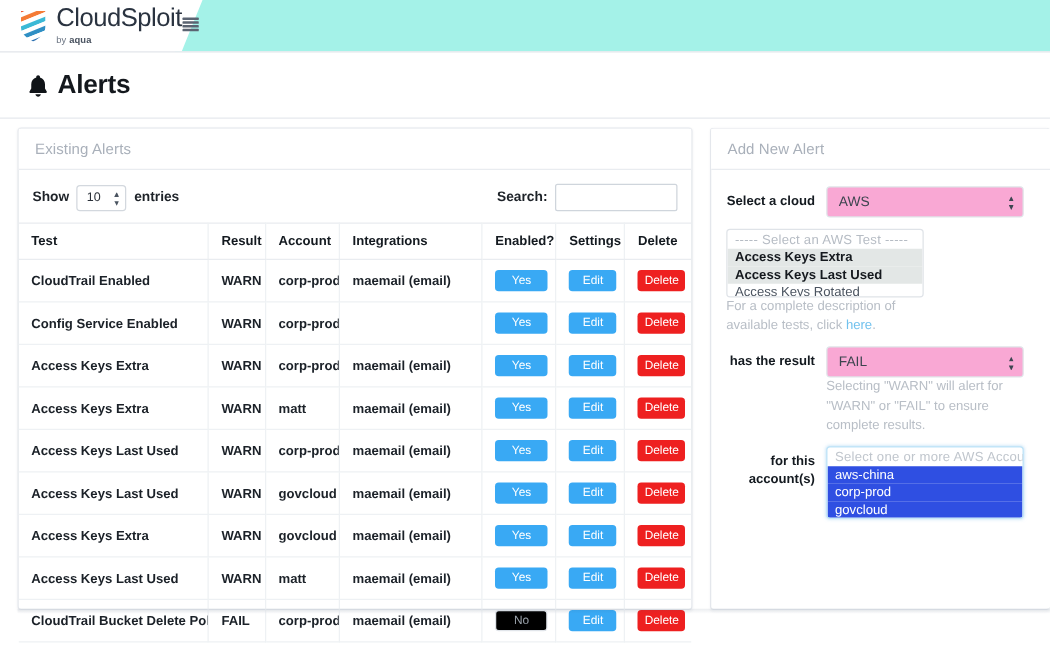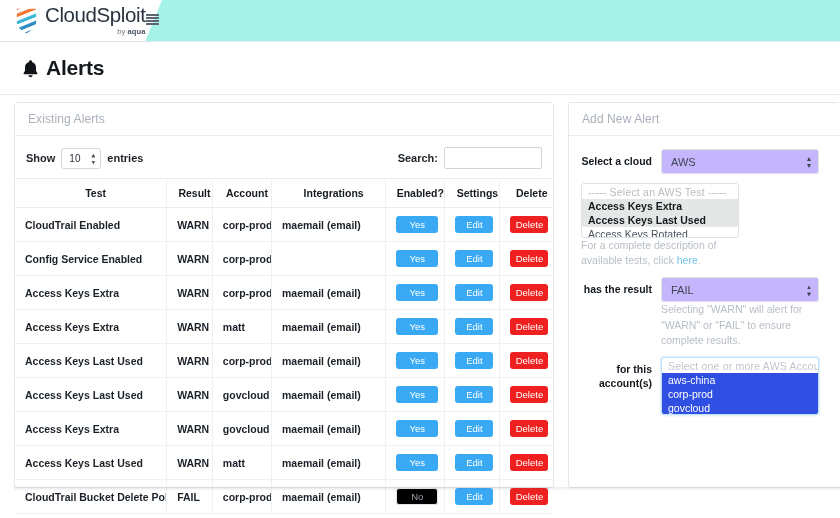--- a/index.html
+++ b/index.html
@@ -56,21 +56,21 @@
     font-size: 20.5px;
     color: #2a3340;
     letter-spacing: -0.4px;
     white-space: nowrap;
   }
   .logo-main b { font-weight: normal; }
   .logo-main span.light { font-weight: normal; }
   .logo-sub {
     font-size: 7.5px;
     color: #6d7684;
-    text-align: right;
+    text-align: left;
     margin-top: 2px;
     letter-spacing: 0.1px;
   }
   .logo-sub b { color: #4a5360; }
   .hamburger {
     position: absolute; left: 146px; top: 14px;
     width: 13px; height: 11px;
     display: flex; flex-direction: column; justify-content: space-between;
     z-index: 4;
   }
@@ -155,21 +155,21 @@
   }
 
   
   table.alerts {
     width: 100%;
     border-collapse: collapse;
     table-layout: fixed;
     font-size: 10.5px;
   }
   table.alerts th {
-    text-align: center;
+    text-align: left;
     font-size: 10.5px;
     font-weight: bold;
     color: #141a20;
     padding: 8px 0 8px 10px;
     border-top: 1px solid #e9ecf0;
     border-bottom: 1px solid #e9ecf0;
     border-right: 1px solid #eef1f4;
     white-space: nowrap;
   }
   table.alerts th:last-child { border-right: none; }
@@ -231,21 +231,21 @@
     color: #141a20;
     line-height: 1.35;
   }
   .form-field { flex: 1; position: relative; }
 
   .sel-single {
     position: relative;
     width: 158px; height: 25px;
     border: 1px solid #dfe3e8;
     border-radius: 3px;
-    background: #c4b5fd;
+    background: #f9a8d4;
     display: flex; align-items: center;
     padding-left: 9px;
     font-size: 11px; color: #3d454f;
   }
   .sel-single .spin {
     position: absolute; right: 7px; top: 7px;
     width: 4px; height: 11px;
     display: flex; flex-direction: column; justify-content: space-between;
   }
   .sel-single .spin i {

